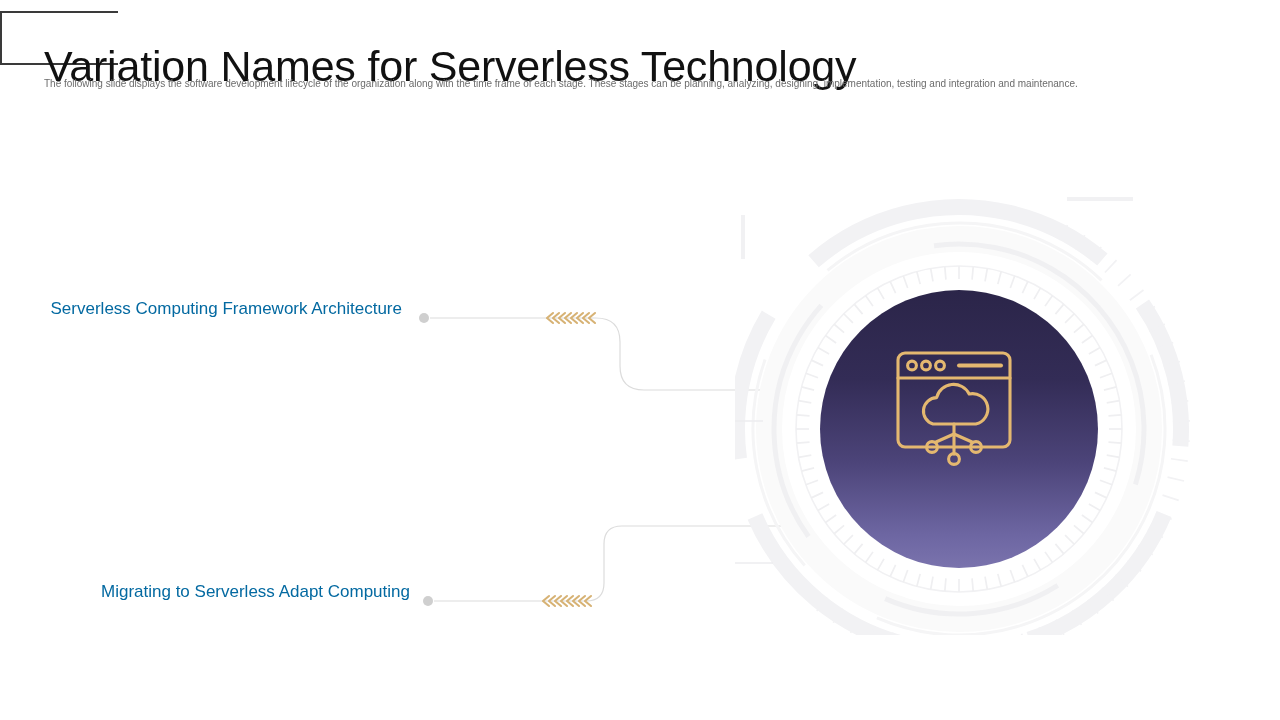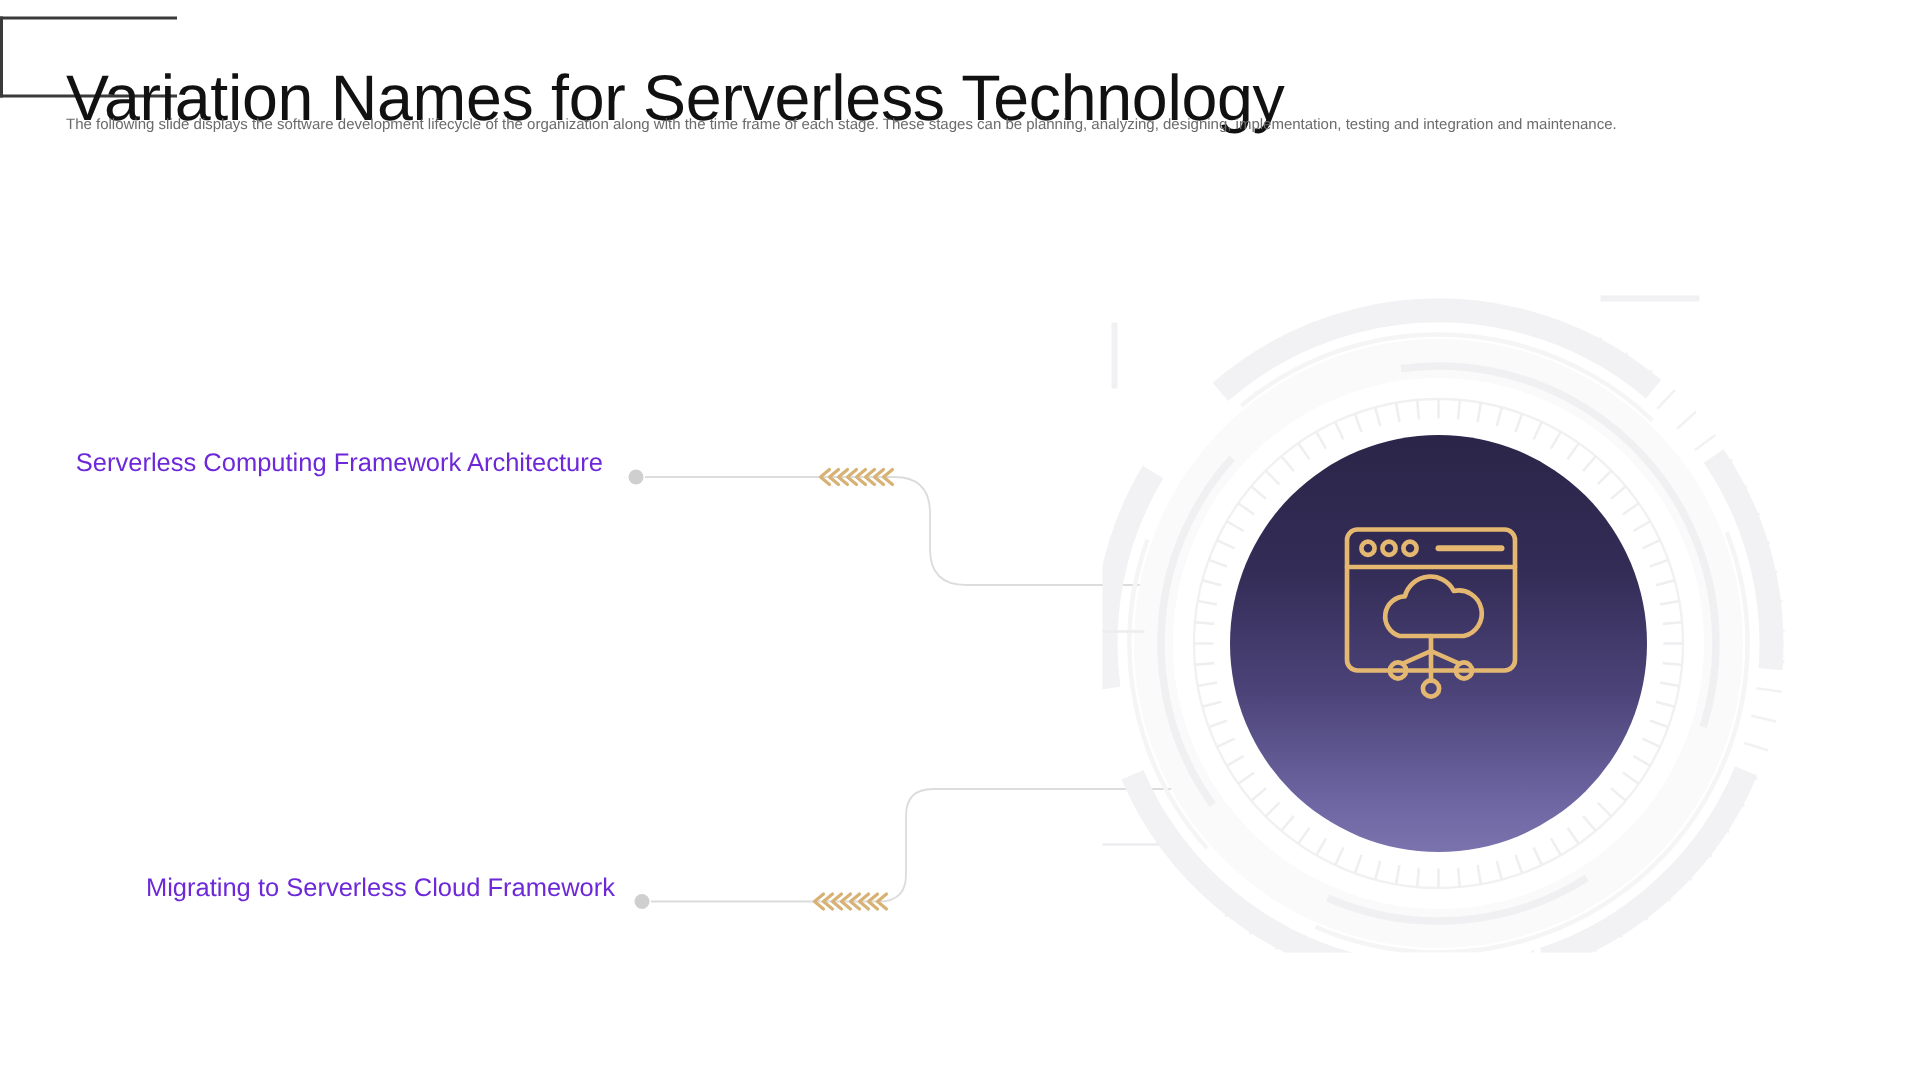--- a/index.html
+++ b/index.html
@@ -74,21 +74,21 @@
     text-align: justify;
     text-align-last: left;
   }
 
   
   .node-label {
     position: absolute;
     text-align: right;
     font-size: 17px;
     line-height: 22.5px;
-    color: #6d28d9;
+    color: #0369a1;
     font-weight: 400;
   }
   .node-label.label-1 {
     left: 40px;
     top: 298px;
     width: 362px;
   }
   .node-label.label-2 {
     left: 40px;
     top: 581px;
@@ -152,21 +152,21 @@
     <div class="hb-left"></div>
     <div class="hb-bottom"></div>
   </div>
 
   <h1 class="page-title">Variation Names for Serverless Technology</h1>
 
   <p class="page-subtitle">The following  slide displays the software  development  lifecycle of the organization  along with the time frame of each stage. These stages can be planning,  analyzing, designing, implementation, testing and integration and maintenance.</p>
 
   <div class="node-label label-1">Serverless Computing Framework Architecture</div>
 
-  <div class="node-label label-2">Migrating to Serverless Cloud Framework</div>
+  <div class="node-label label-2">Migrating to Serverless Adapt Computing</div>
 
   <svg class="connectors" viewBox="0 0 1280 720">
     <defs>
       <g id="chev-group">
         <path d="M6,-5 L0,0 L6,5" fill="none" stroke="#d7b274" stroke-width="2.1" stroke-linecap="round" stroke-linejoin="round"></path>
       </g>
     </defs>
 
     <circle cx="424" cy="318" r="5" fill="#cfcfcf"></circle>
     <path d="M430,318 L596,318 Q620,318 620,342 L620,366 Q620,390 644,390 L782,390" fill="none" stroke="#dcdcdc" stroke-width="1.2"></path>

